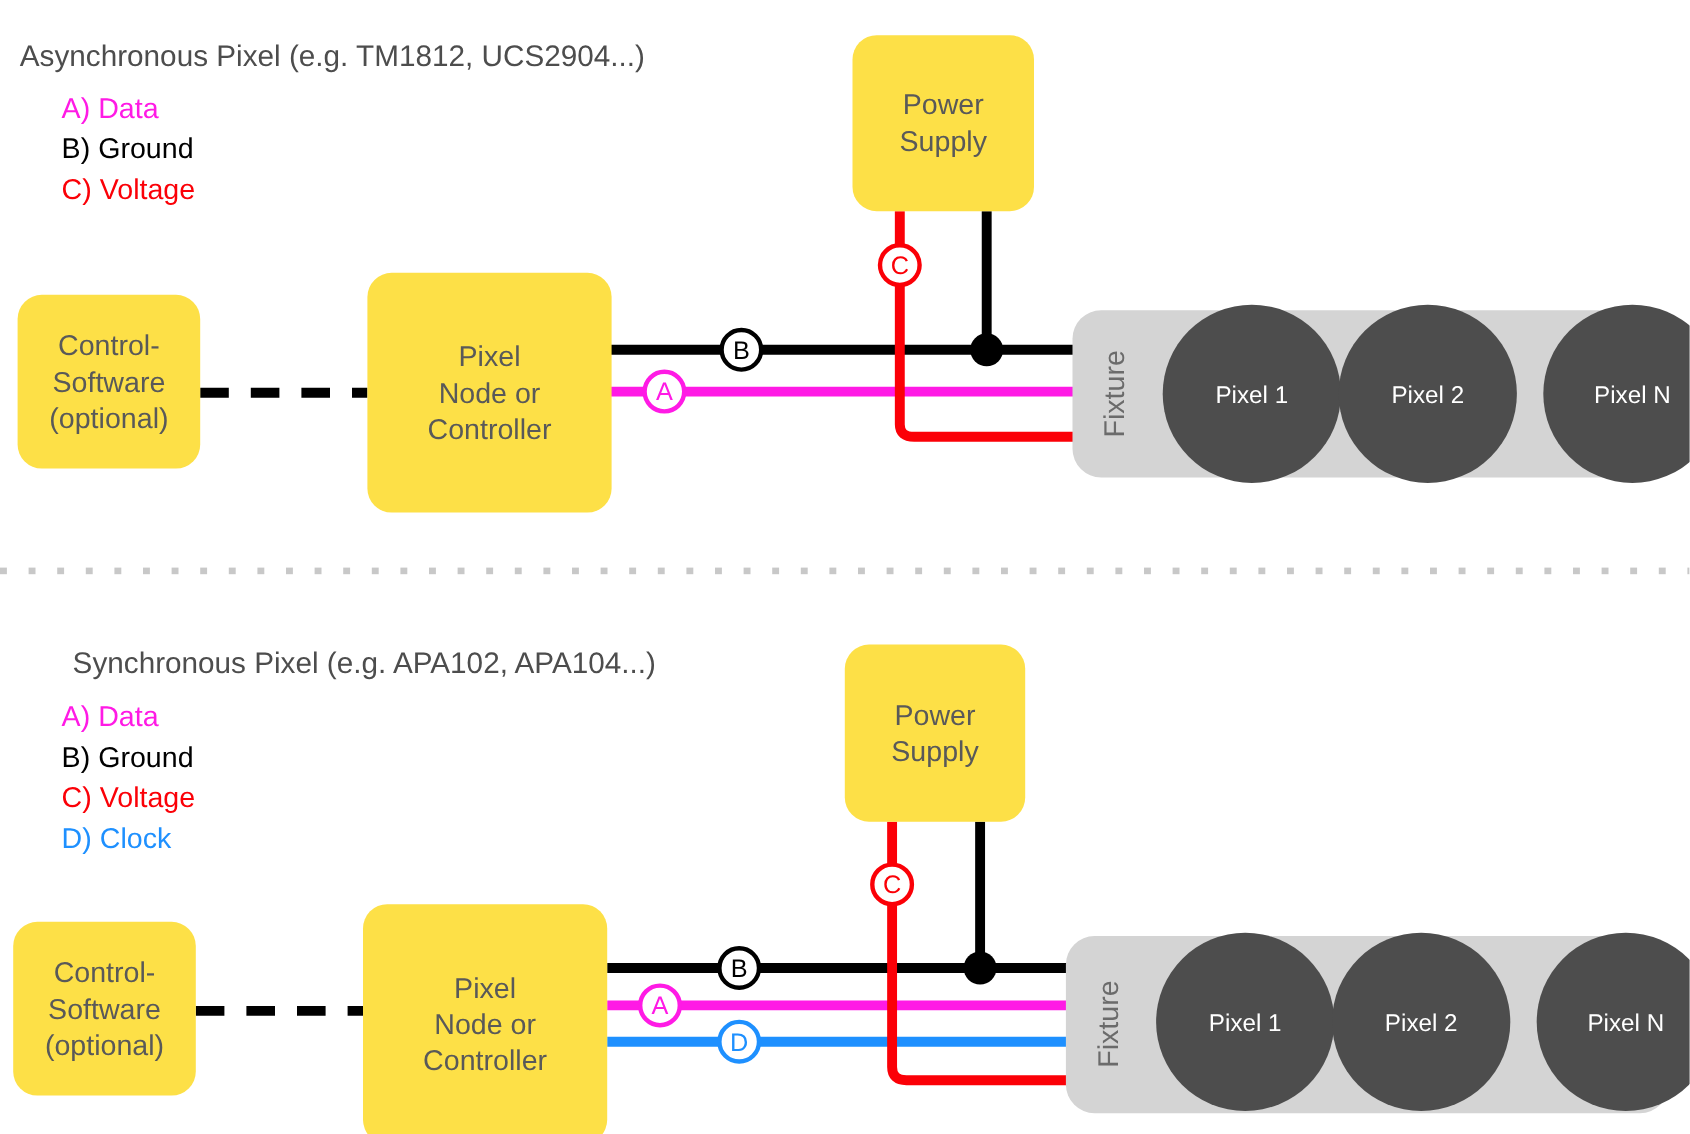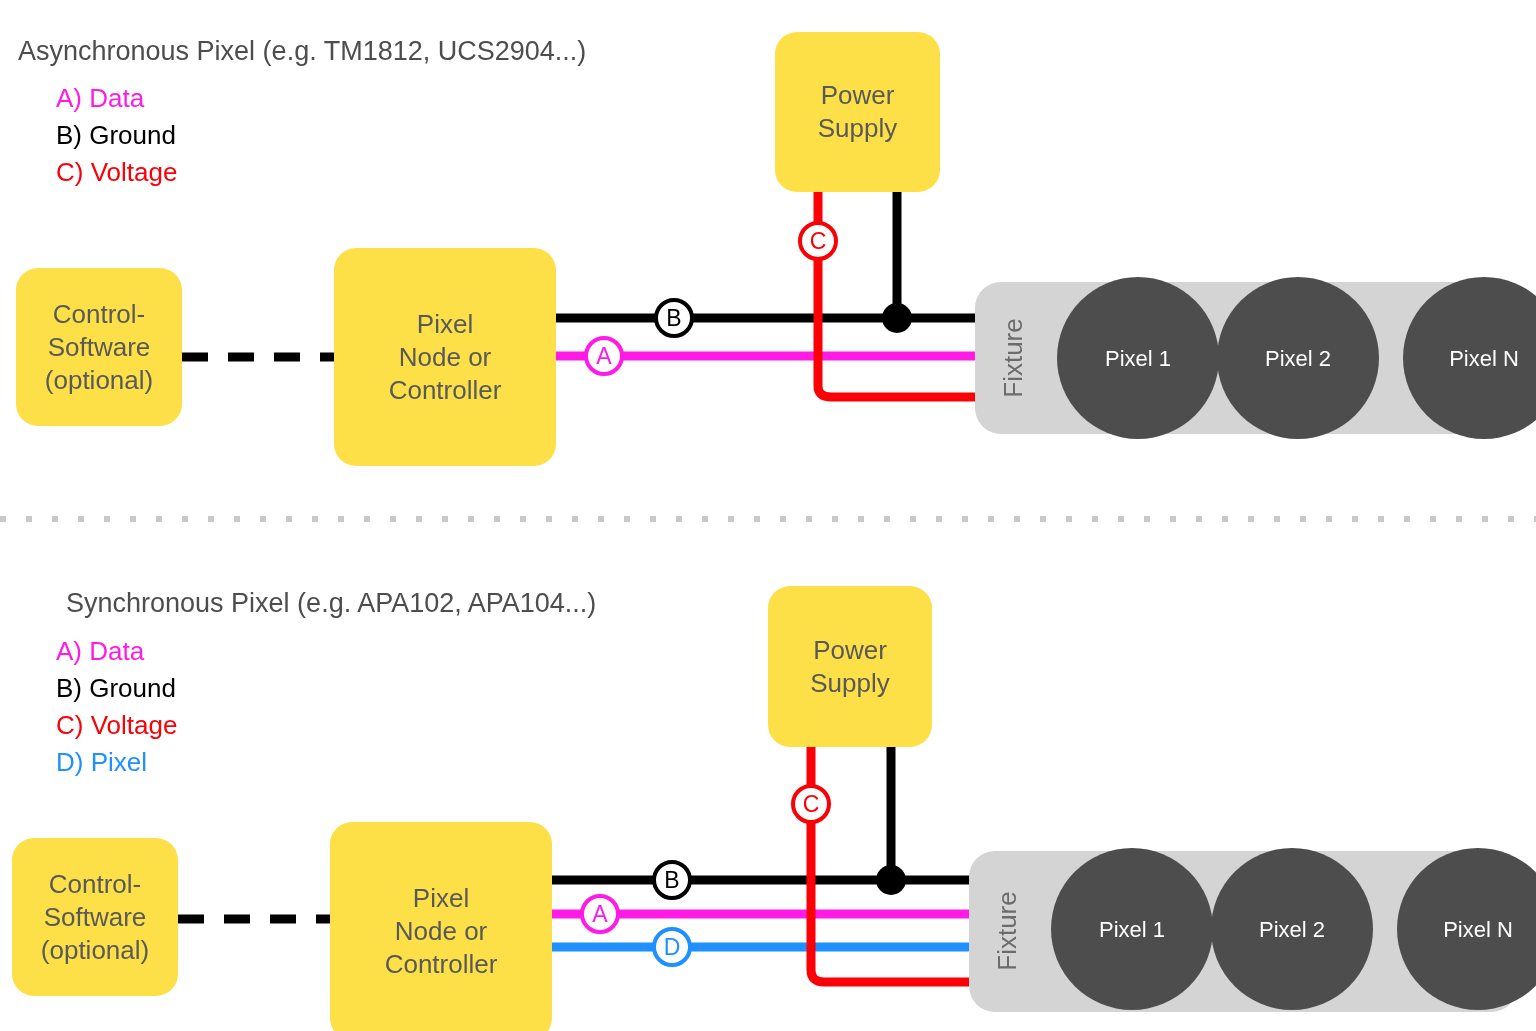--- a/index.html
+++ b/index.html
@@ -165,21 +165,21 @@
   <div class="wire-badge badge-c" style="left:798px;top:221px;">C</div>
 
   <div class="divider"></div>
 
   <div class="section-title" style="left:18px;top:588px;margin-left:48px;">Synchronous Pixel (e.g. APA102, APA104...)</div>
 
   <div class="legend" style="left:56px;top:633px;">
     <div style="color:#ff1ae5;">A) Data</div>
     <div style="color:#000000;">B) Ground</div>
     <div style="color:#fb0007;">C) Voltage</div>
-    <div style="color:#1e90ff;">D) Pixel</div>
+    <div style="color:#1e90ff;">D) Clock</div>
   </div>
 
   <div class="box" style="left:12px;top:838px;width:166px;height:158px;">
     <div>
       <div>Control-</div>
       <div>Software</div>
       <div>(optional)</div>
     </div>
   </div>
 

